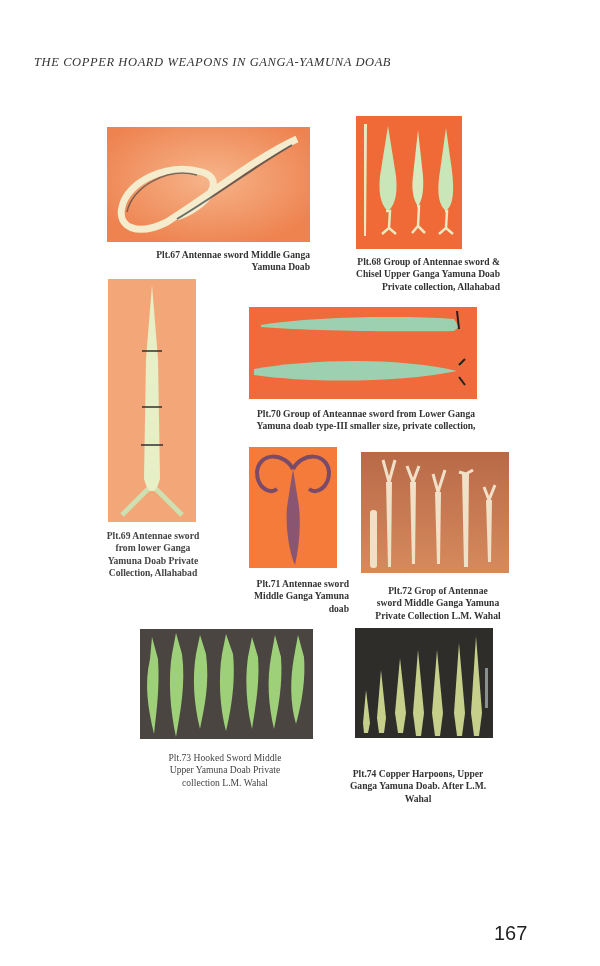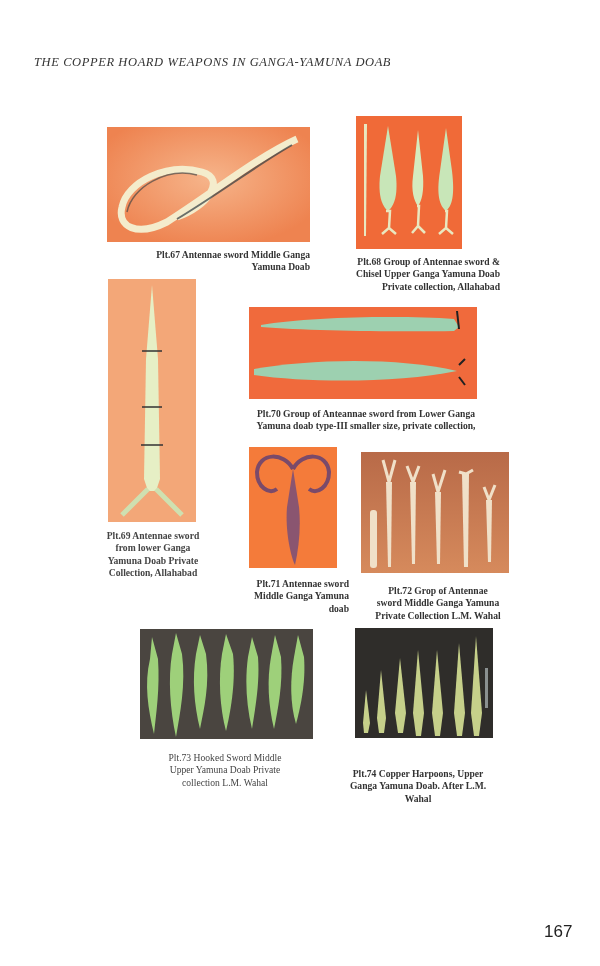--- a/index.html
+++ b/index.html
@@ -1,20 +1,20 @@
 <!DOCTYPE html>
 <html><head>
 <meta charset="utf-8">
 <style>
   html,body{margin:0;padding:0;background:#fff;}
   body{width:600px;height:966px;position:relative;overflow:hidden;font-family:"Liberation Serif","DejaVu Serif",serif;color:#222;}
   .header{position:absolute;left:34px;top:30px;font-style:italic;font-size:12.5px;letter-spacing:0.6px;color:#333;margin-top:25px;}
   .photo{position:absolute;overflow:hidden;}
   .cap{position:absolute;text-align:center;font-size:9.6px;line-height:12.4px;font-weight:bold;color:#333;}
-  .pagenum{position:absolute;left:544px;top:922px;font-family:"Liberation Sans","DejaVu Sans",sans-serif;font-size:17px;color:#222;}
+  .pagenum{position:absolute;left:494px;top:922px;font-family:"Liberation Sans","DejaVu Sans",sans-serif;font-size:20px;color:#222;}
   svg{display:block;}
 </style>
 </head>
 <body>
 
 <div class="header">THE COPPER HOARD WEAPONS IN  GANGA-YAMUNA DOAB</div>
 
 <div class="photo" style="left:107px;top:127px;width:203px;height:115px;background:#f39a68;">
   <svg width="203" height="115" viewBox="0 0 203 115">
     <defs>

